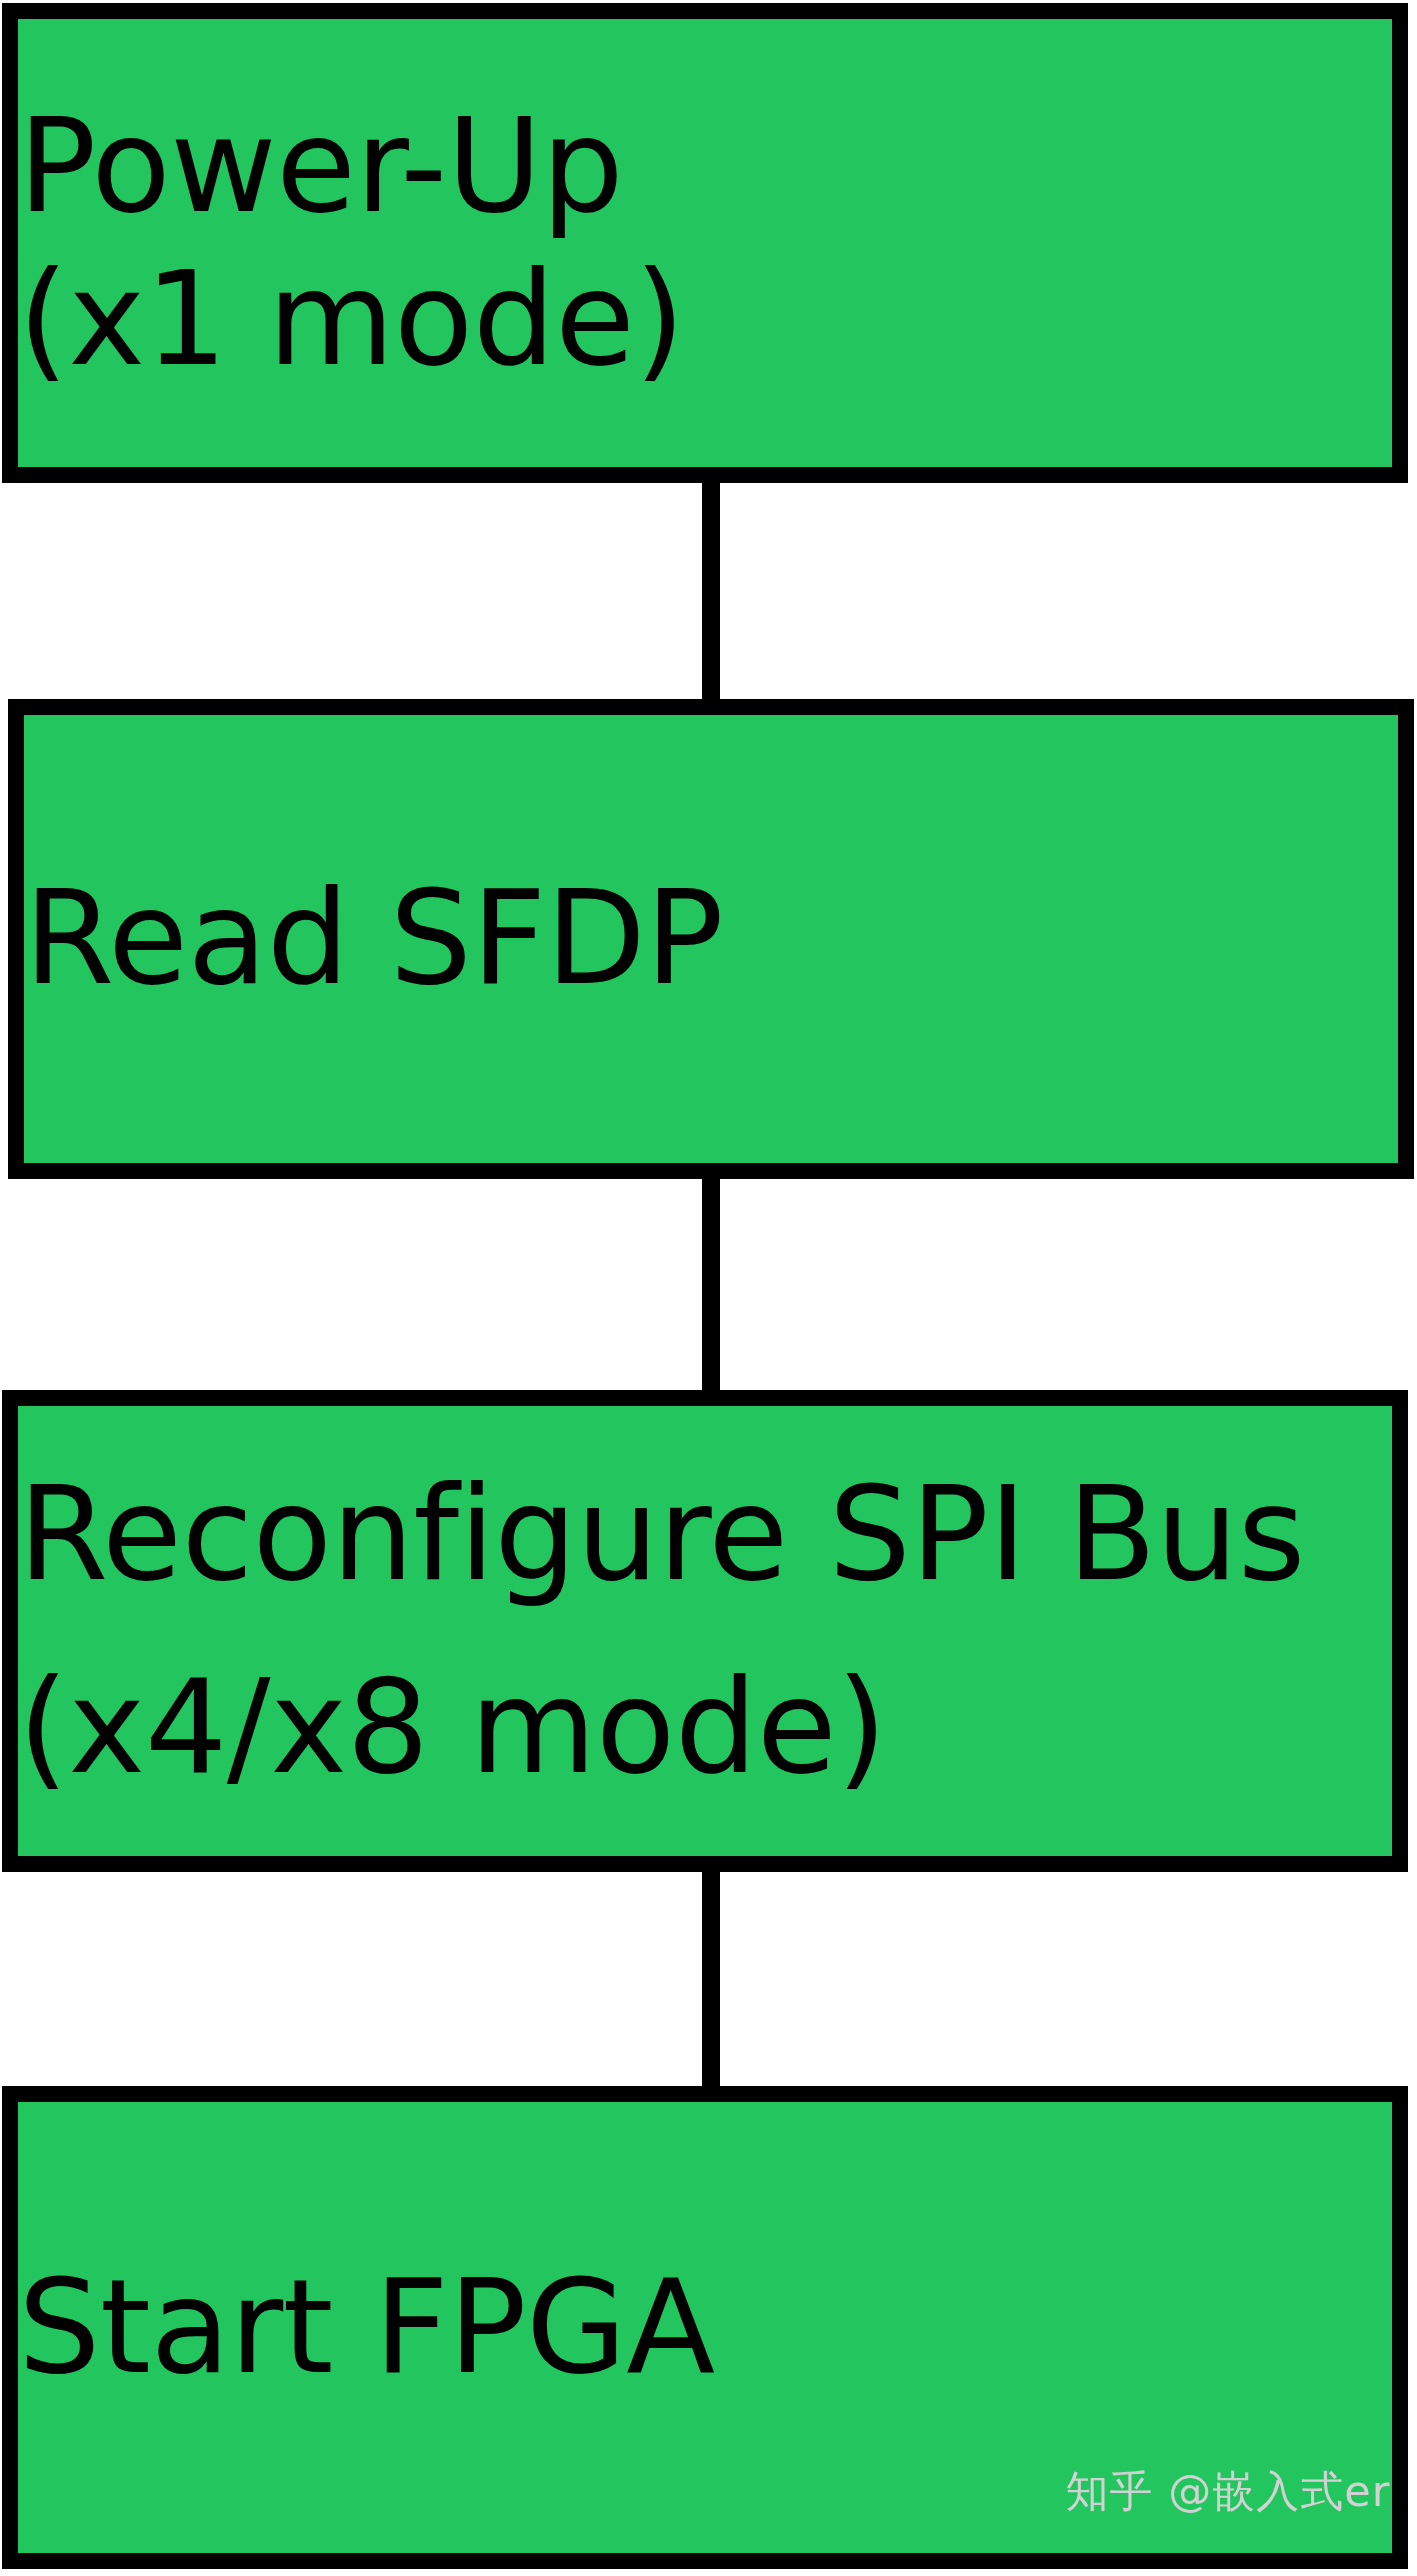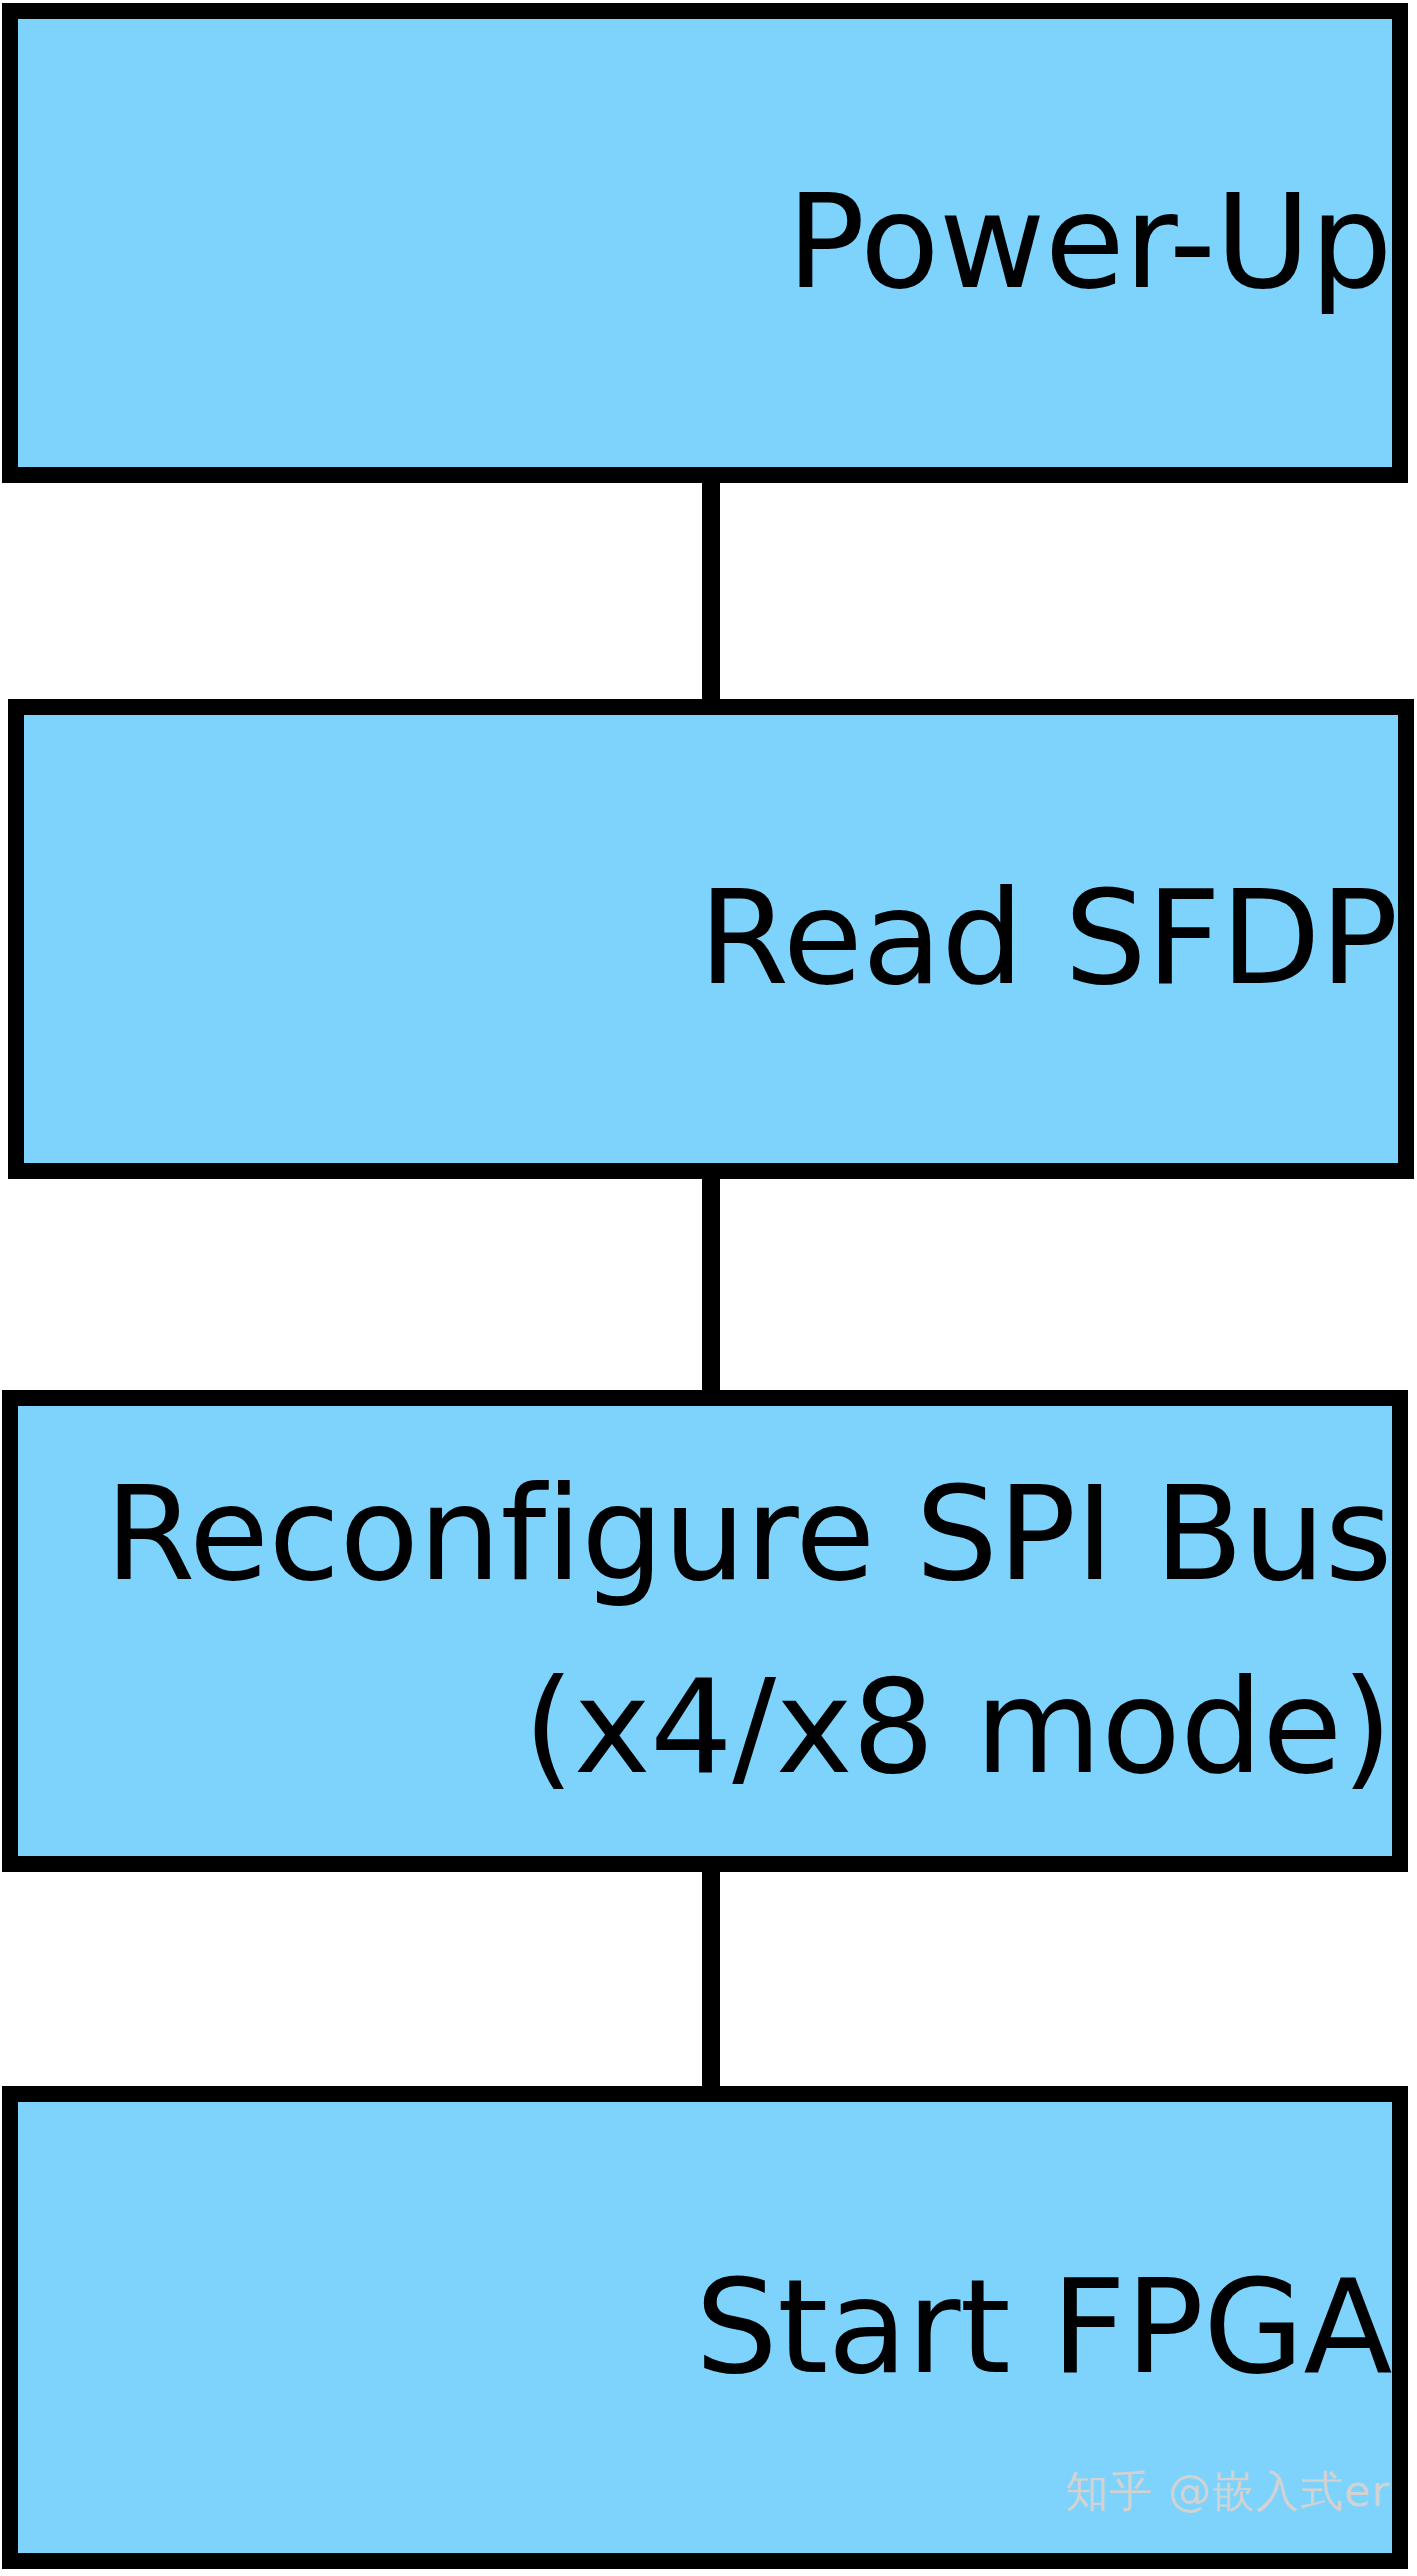--- a/index.html
+++ b/index.html
@@ -19,25 +19,25 @@
     position: absolute;
     left: 0;
     top: 0;
     width: 1418px;
     height: 2576px;
   }
 
   .node {
     position: absolute;
     box-sizing: border-box;
-    background: #7dd3fc;
+    background: #22c55e;
     border: 16.7px solid #000000;
     display: flex;
     flex-direction: column;
-    align-items: flex-end;
+    align-items: flex-start;
     justify-content: center;
     text-align: center;
     color: #000000;
     font-family: "DejaVu Sans", sans-serif;
     font-weight: 400;
     font-size: 130px;
     line-height: 1.18;
     letter-spacing: -0.5px;
     z-index: 2;
   }
@@ -78,20 +78,21 @@
     letter-spacing: 1px;
   }
 </style>
 </head>
 <body>
 
 <div id="flowchart">
 
   <div class="node" id="node-0">
     <span class="node-line">Power-Up</span>
+    <span class="node-line">(x1 mode)</span>
   </div>
 
   <div class="connector" id="connector-0"></div>
 
   <div class="node" id="node-1">
     <span class="node-line">Read SFDP</span>
   </div>
 
   <div class="connector" id="connector-1"></div>
 

